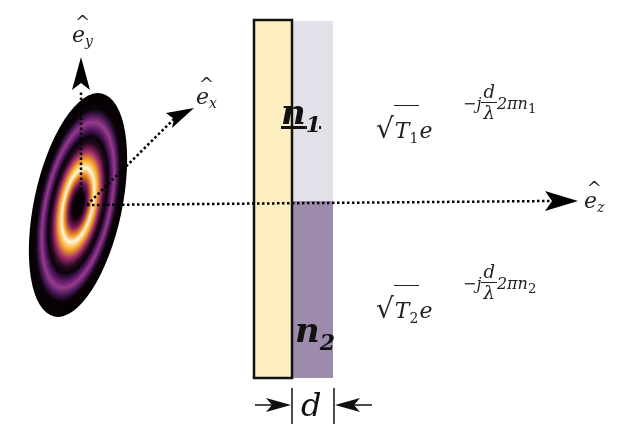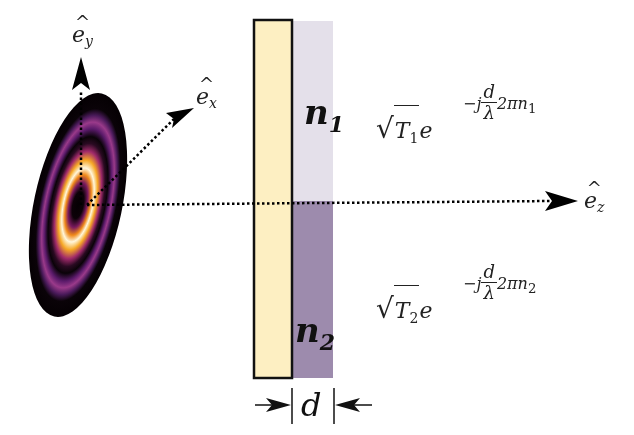--- a/index.html
+++ b/index.html
@@ -83,21 +83,21 @@
   </div>
   <div class="vec" style="left:196px; top:84px;">
     <span class="hat">^</span>
     <span>e</span><sub>x</sub>
   </div>
   <div class="vec" style="left:584px; top:188px;">
     <span class="hat">^</span>
     <span>e</span><sub>z</sub>
   </div>
 
-  <div class="nlabel" style="left:304px; top:92px;">
+  <div class="nlabel" style="left:281px; top:92px;text-decoration:underline;">
     <span>n</span><sub>1</sub>
   </div>
   <div class="nlabel" style="left:295px; top:264px;margin-top:46px;">
     <span>n</span><sub>2</sub>
   </div>
 
   <div class="formula" style="left:376px; top:112px;">
     <span class="sqrt">√</span><span class="rad"><span>T</span><sub>1</sub></span><span class="e">e</span>
     <span class="exp" style="left:87px; top:-28px;">
       <i>−j</i><span class="frac"><span class="num">d</span><span class="den">λ</span></span><i>2πn</i><sub>1</sub>

